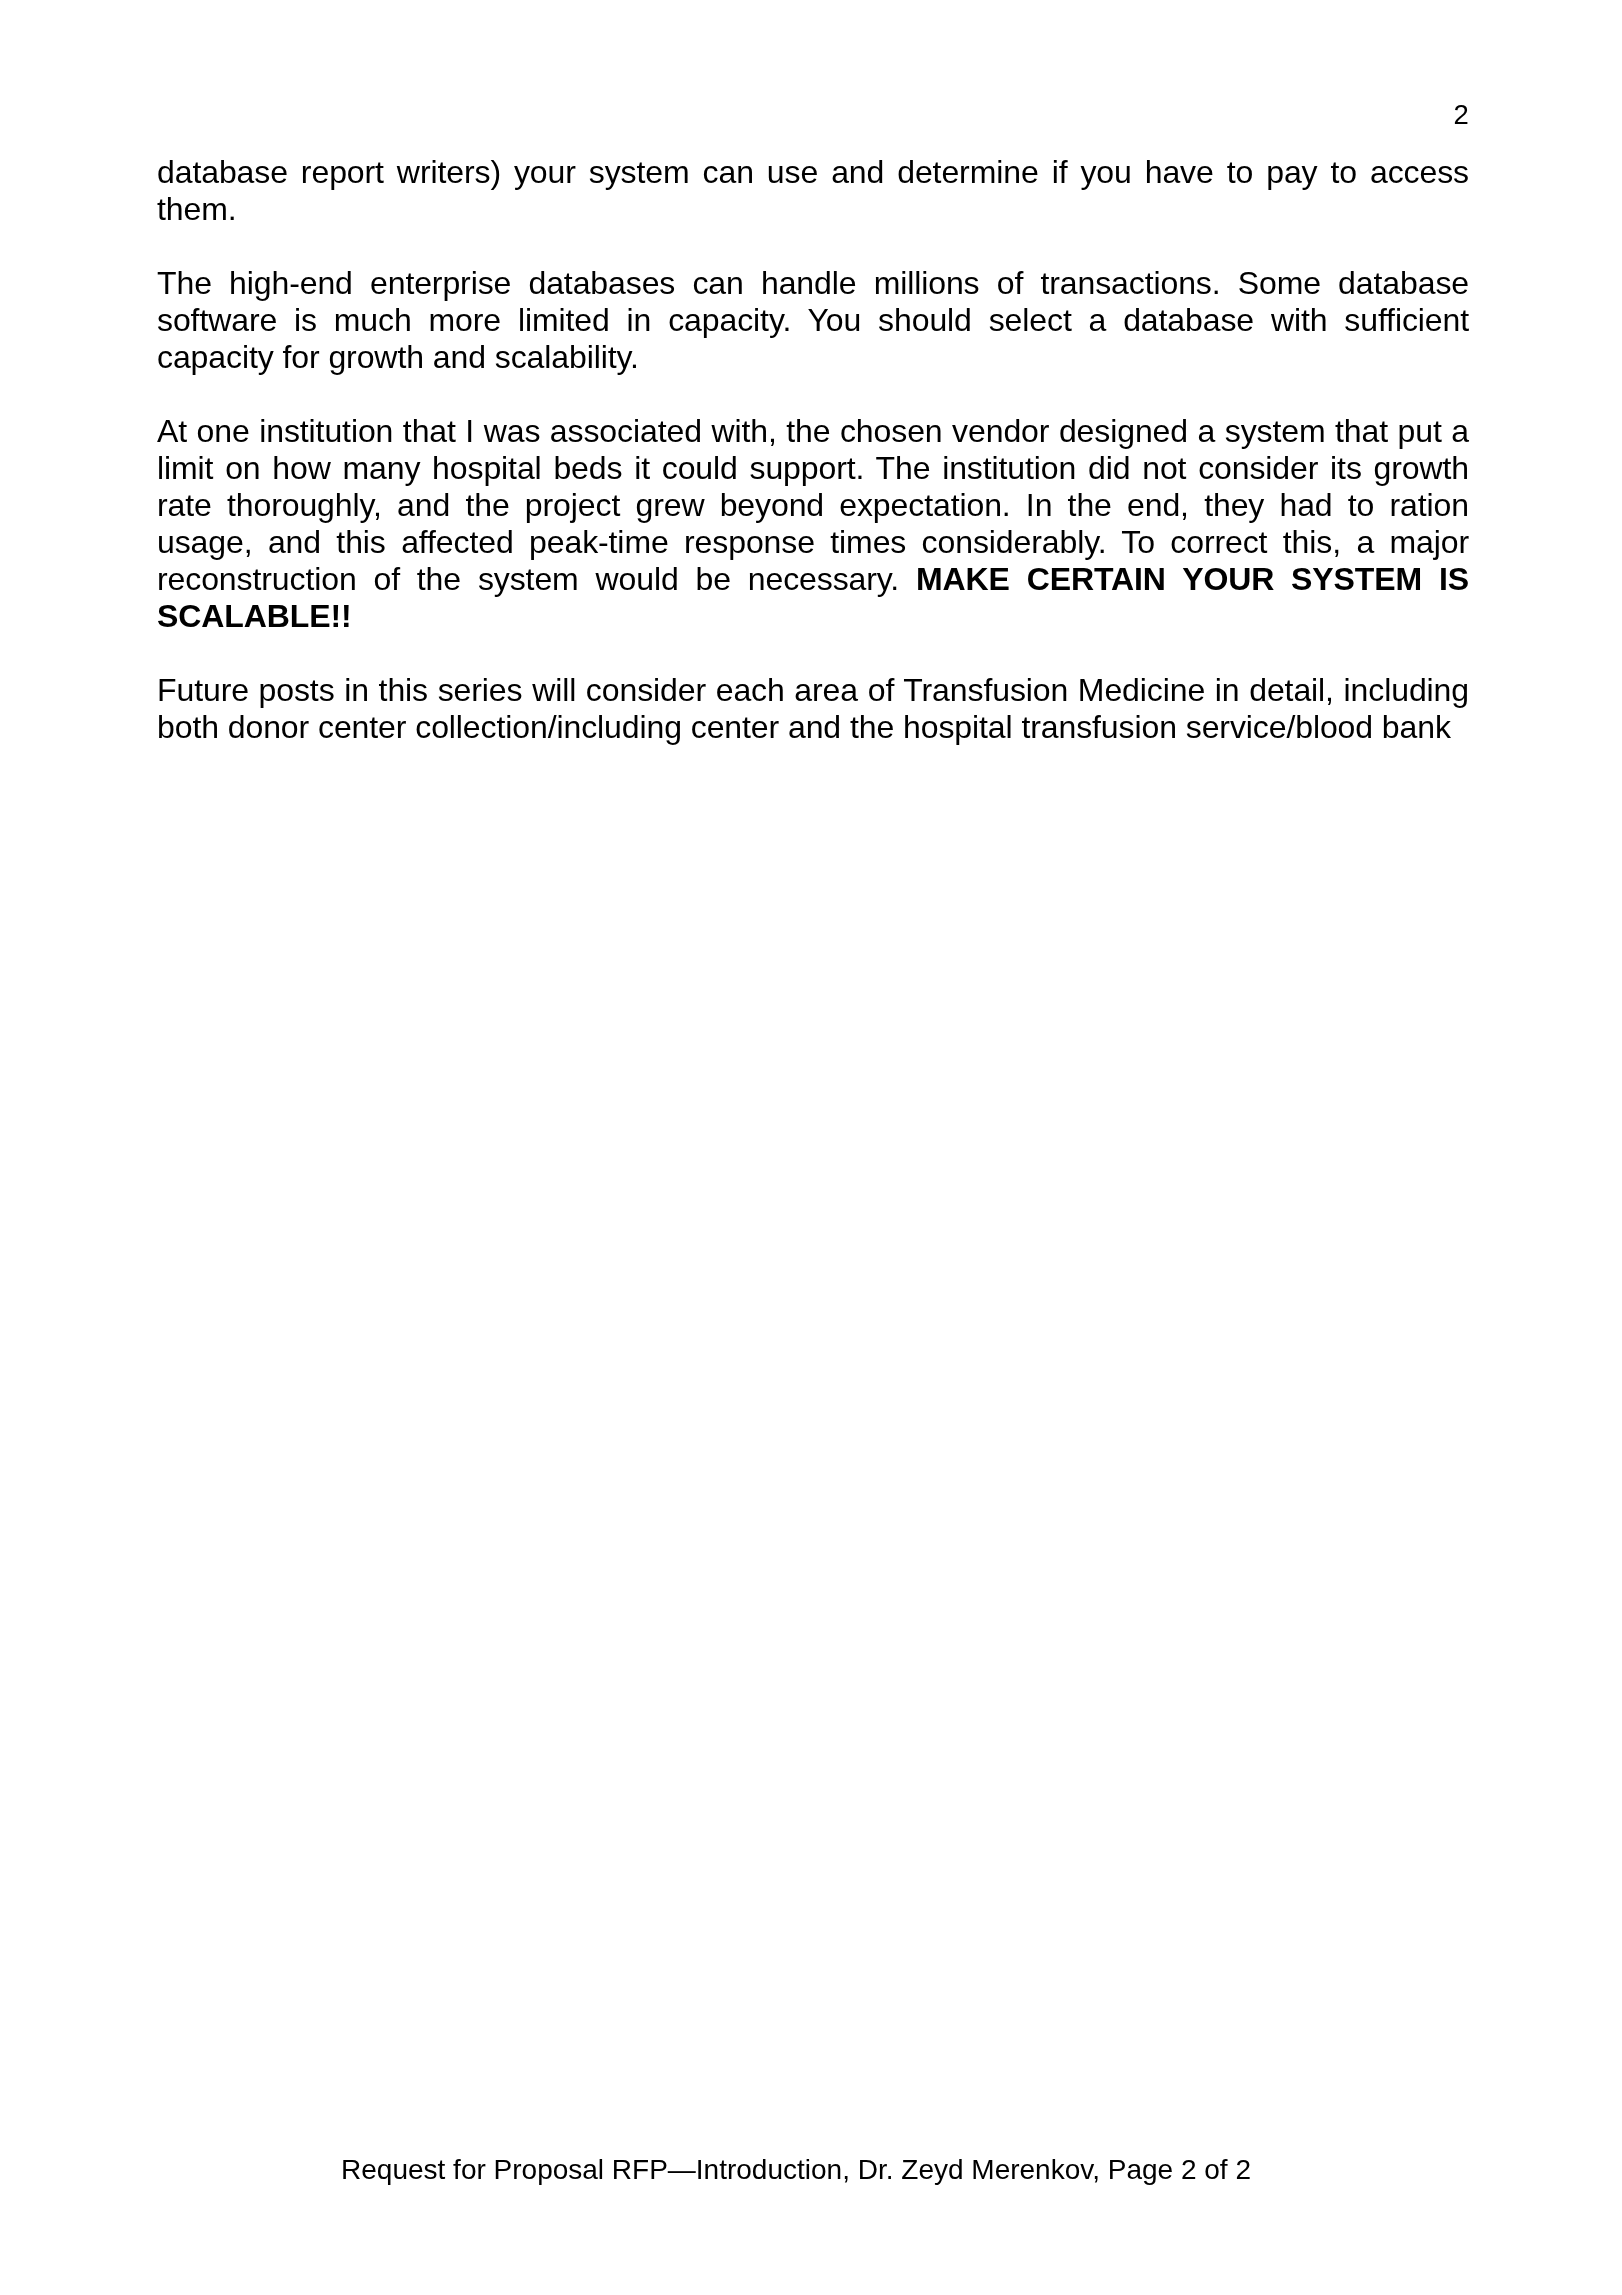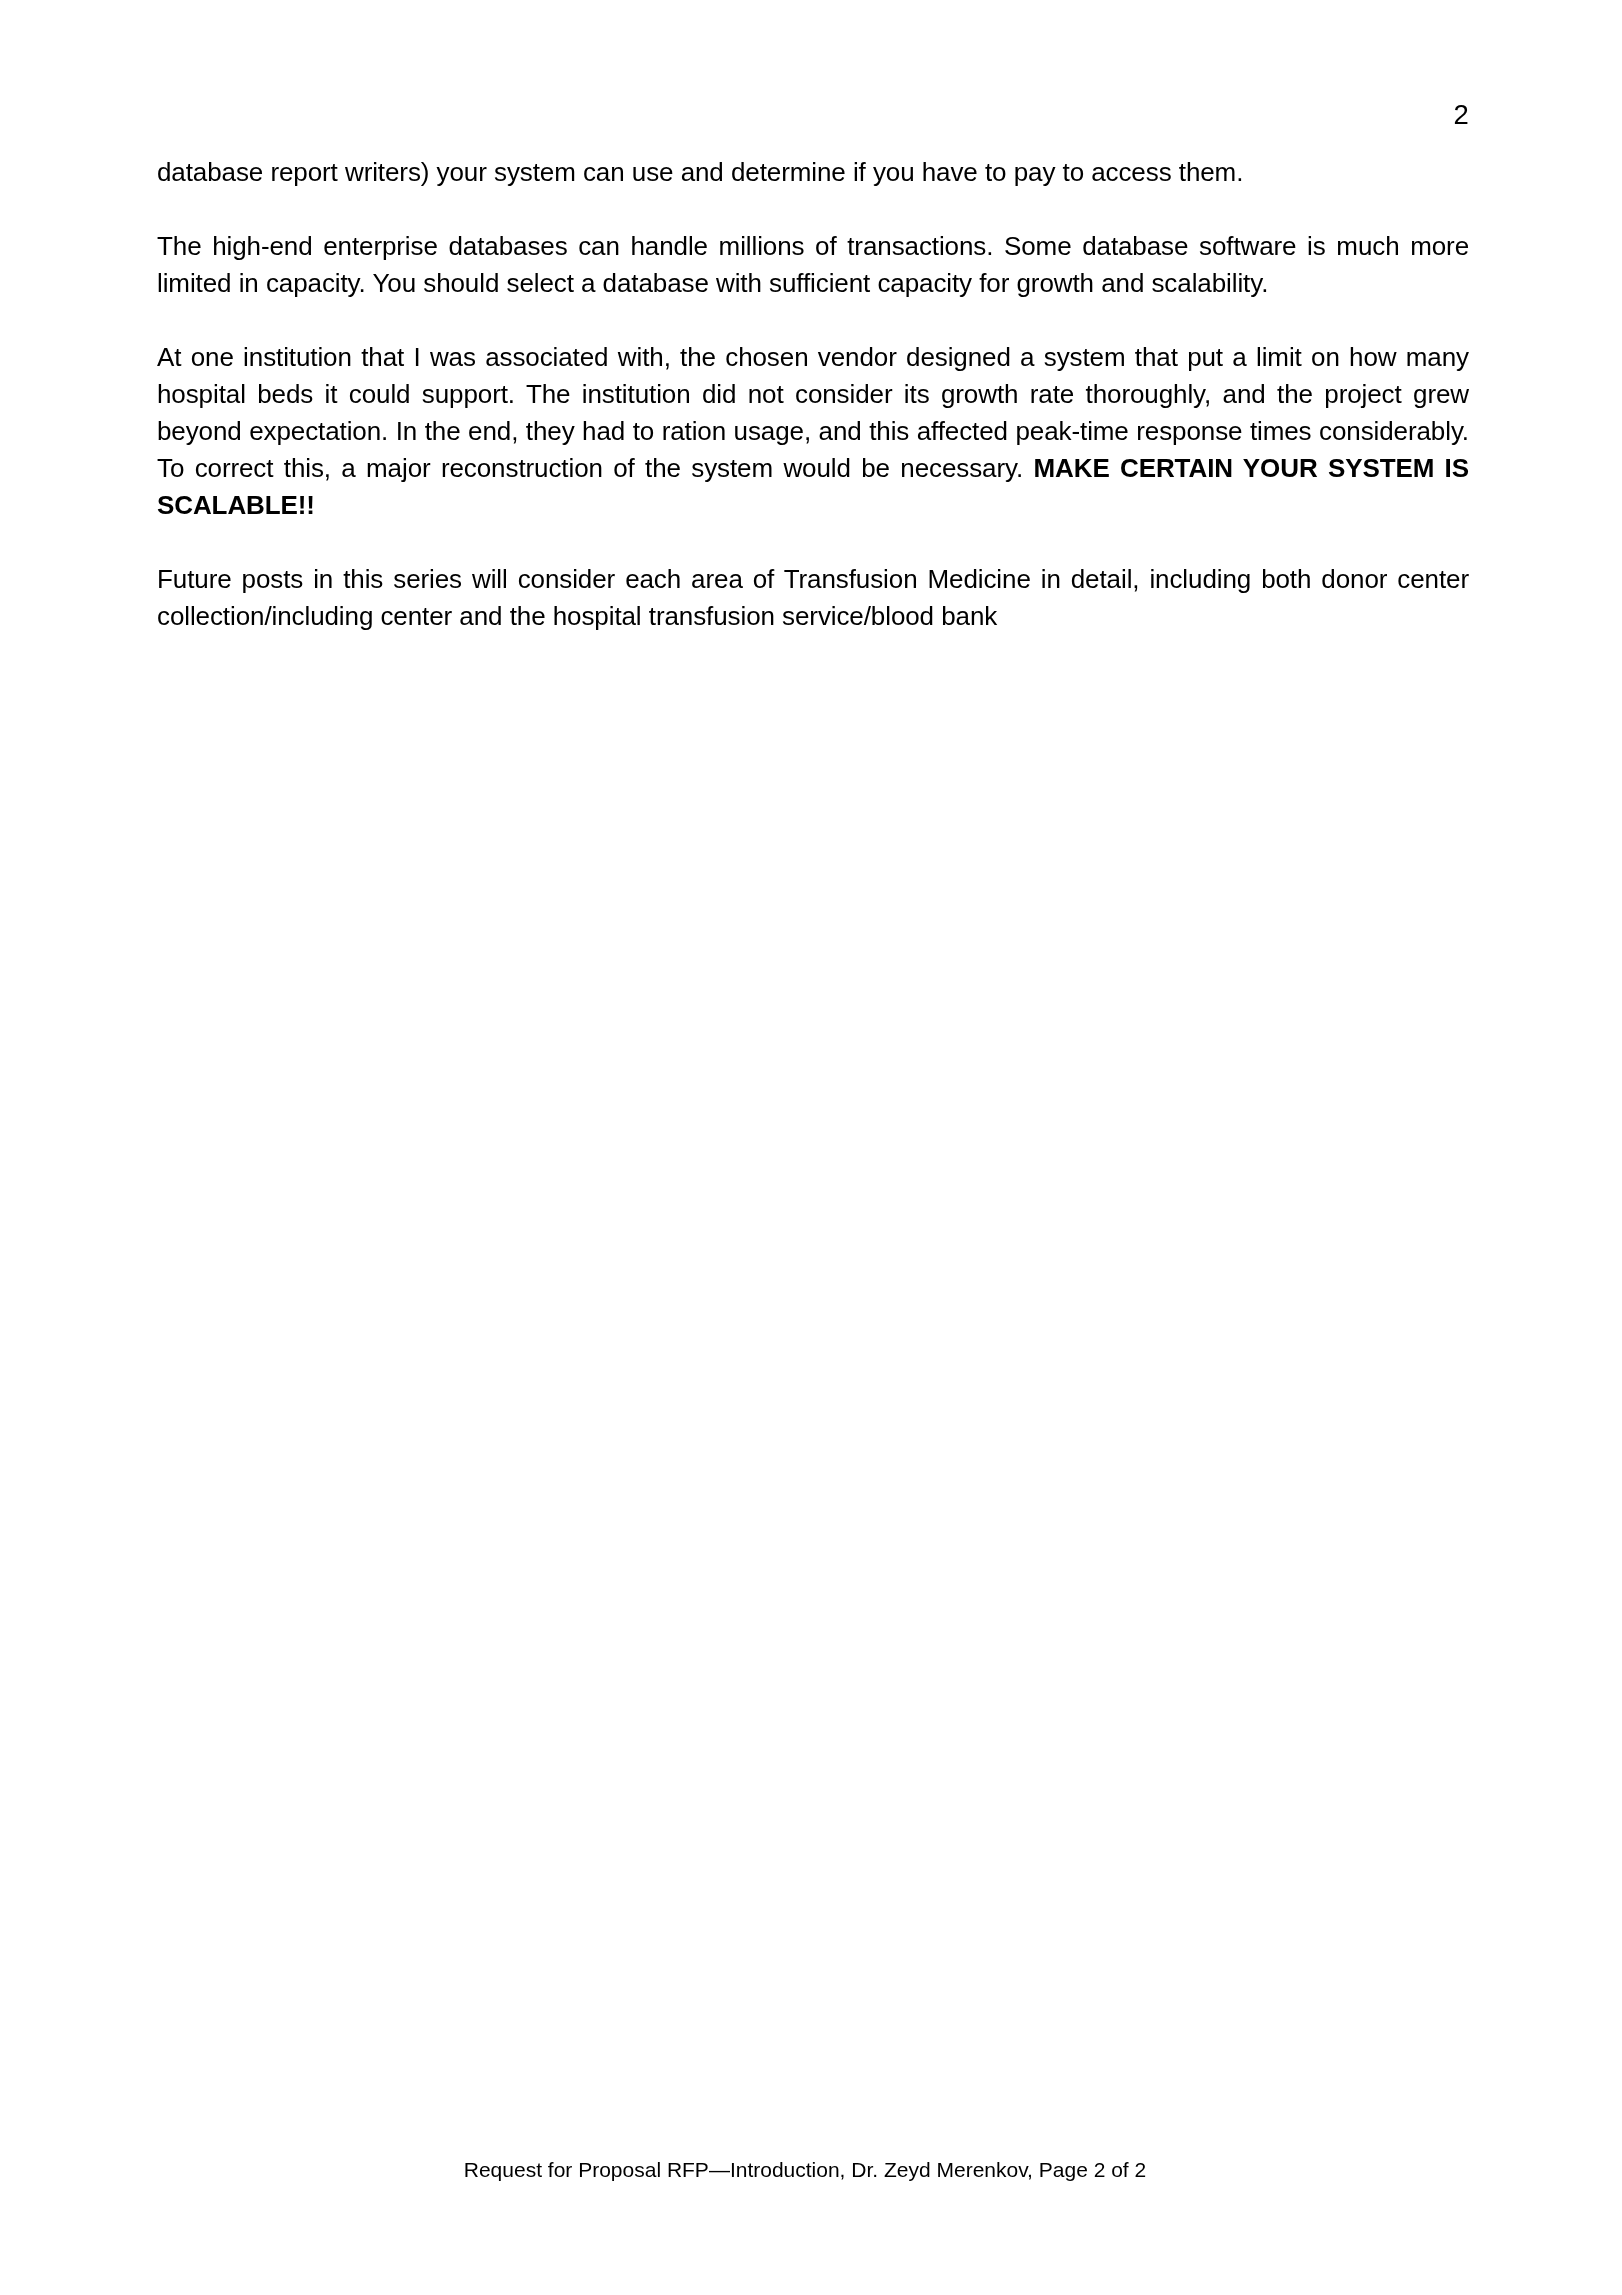--- a/index.html
+++ b/index.html
@@ -35,21 +35,21 @@
 
   
   .content {
     position: absolute;
     top: 154px;
     left: 157px;
     width: 1312px;
   }
 
   .para {
-    font-size: 26px;
+    font-size: 32px;
     line-height: 37px;
     text-align: justify;
     text-justify: inter-word;
     margin: 0 0 37px 0;
     letter-spacing: -0.1px;
     word-spacing: 0.1px;
     -webkit-hyphens: none;
     hyphens: none;
   }
 
@@ -63,24 +63,24 @@
   }
 
   .strong-caps {
     font-weight: bold;
   }
 
   
   .footer {
     position: absolute;
     top: 2157px;
-    left: 149px;
+    left: 140px;
     width: 1312px;
     text-align: center;
-    font-size: 21px;
+    font-size: 28px;
     line-height: 26px;
     letter-spacing: 0px;
   }
 </style>
 </head>
 <body>
 
 <div class="page">
 
   <div class="page-number">2</div>

